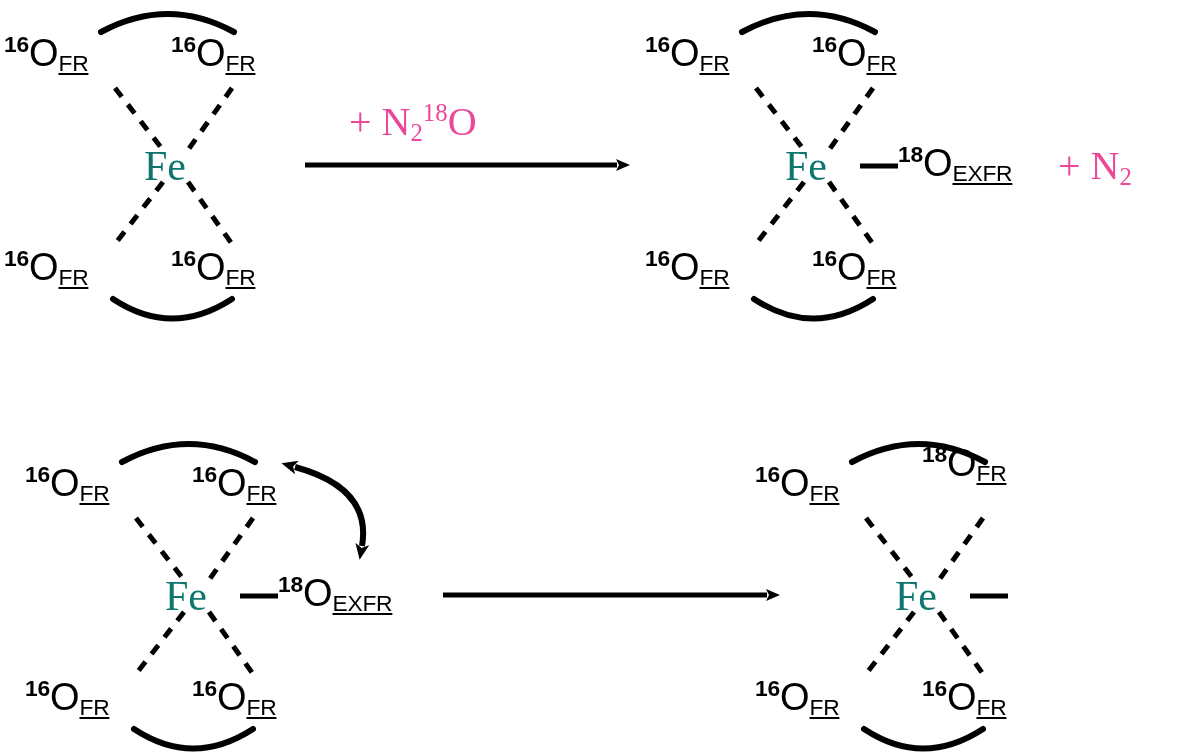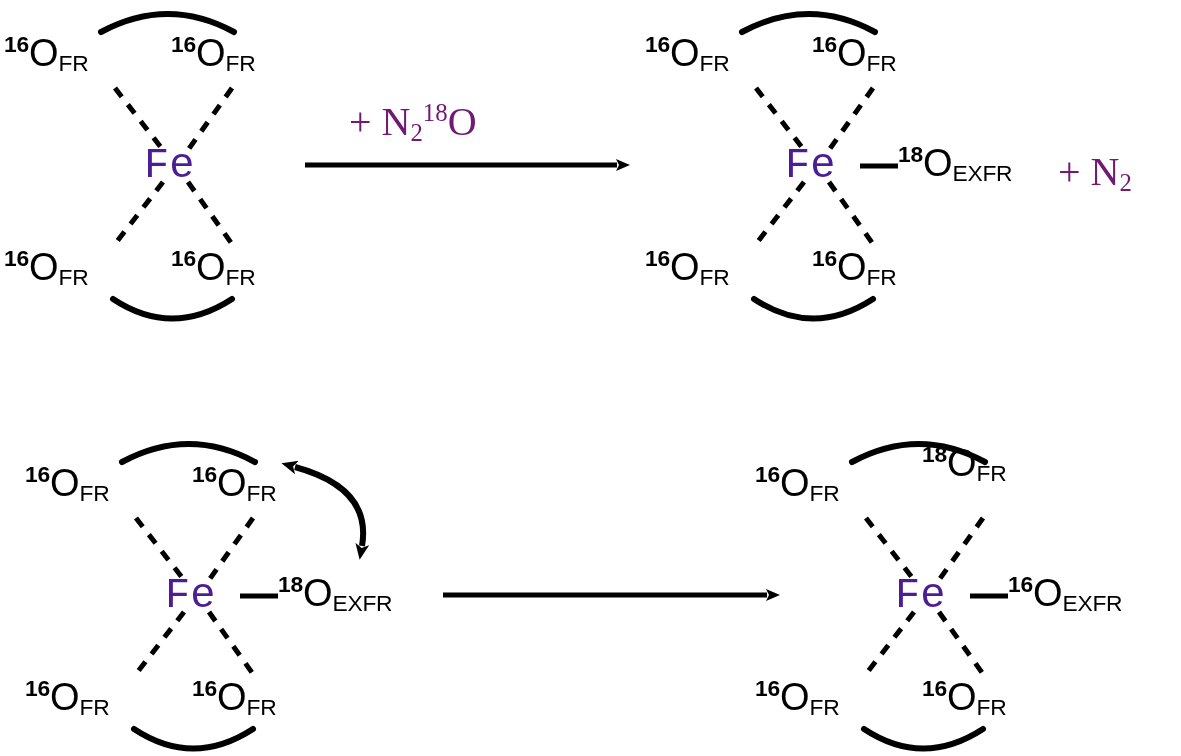--- a/index.html
+++ b/index.html
@@ -46,38 +46,39 @@
   }
   .clabel .el {
     font-size: 1em;
   }
   .clabel .sub {
     font-size: 0.60em;
     vertical-align: baseline;
     position: relative;
     top: 0.20em;
     letter-spacing: -0.01em;
+    text-decoration: underline;
   }
   .o-label { font-size: 38px; }
   .fe-label {
     position: absolute;
-    font-family: Liberation Mono, monospace;
+    font-family: Liberation Serif, serif;
     font-size: 42px;
     line-height: 1;
     white-space: nowrap;
-    color: #4c1d95;
+    color: #0f766e;
   }
   
   .serif-label {
     position: absolute;
     font-family: "Liberation Serif", serif;
     font-size: 40px;
     line-height: 1;
     white-space: nowrap;
-    color: #701a75;
+    color: #ec4899;
   }
   .serif-label .sup {
     font-size: 0.62em;
     vertical-align: baseline;
     position: relative;
     top: -0.55em;
   }
   .serif-label .sub {
     font-size: 0.62em;
     vertical-align: baseline;
@@ -177,21 +178,21 @@
   <div class="clabel o-label" style="left:898px; top:144px;">
     <span class="sup">18</span><span class="el">O</span><span class="sub">EXFR</span>
   </div>
   <div class="clabel o-label" style="left:645px; top:248px;">
     <span class="sup">16</span><span class="el">O</span><span class="sub">FR</span>
   </div>
   <div class="clabel o-label" style="left:812px; top:248px;">
     <span class="sup">16</span><span class="el">O</span><span class="sub">FR</span>
   </div>
 
-  <div class="serif-label" style="left:1058px; top:152px;">
+  <div class="serif-label" style="left:1058px; top:146px;">
     <span>+</span>&nbsp;<span>N</span><span class="sub">2</span>
   </div>
 
   <div class="clabel o-label" style="left:25px; top:464px;">
     <span class="sup">16</span><span class="el">O</span><span class="sub">FR</span>
   </div>
   <div class="clabel o-label" style="left:192px; top:464px;">
     <span class="sup">16</span><span class="el">O</span><span class="sub">FR</span>
   </div>
   <div class="fe-label" style="left:165px; top:575px;">Fe</div>
@@ -205,23 +206,20 @@
     <span class="sup">16</span><span class="el">O</span><span class="sub">FR</span>
   </div>
 
   <div class="clabel o-label" style="left:755px; top:464px;">
     <span class="sup">16</span><span class="el">O</span><span class="sub">FR</span>
   </div>
   <div class="clabel o-label" style="left:922px; top:444px;">
     <span class="sup">18</span><span class="el">O</span><span class="sub">FR</span>
   </div>
   <div class="fe-label" style="left:895px; top:575px;">Fe</div>
-  <div class="clabel o-label" style="left:1008px; top:574px;">
-    <span class="sup">16</span><span class="el">O</span><span class="sub">EXFR</span>
-  </div>
   <div class="clabel o-label" style="left:755px; top:678px;">
     <span class="sup">16</span><span class="el">O</span><span class="sub">FR</span>
   </div>
   <div class="clabel o-label" style="left:922px; top:678px;">
     <span class="sup">16</span><span class="el">O</span><span class="sub">FR</span>
   </div>
 
 </div>
 
 </body></html>

